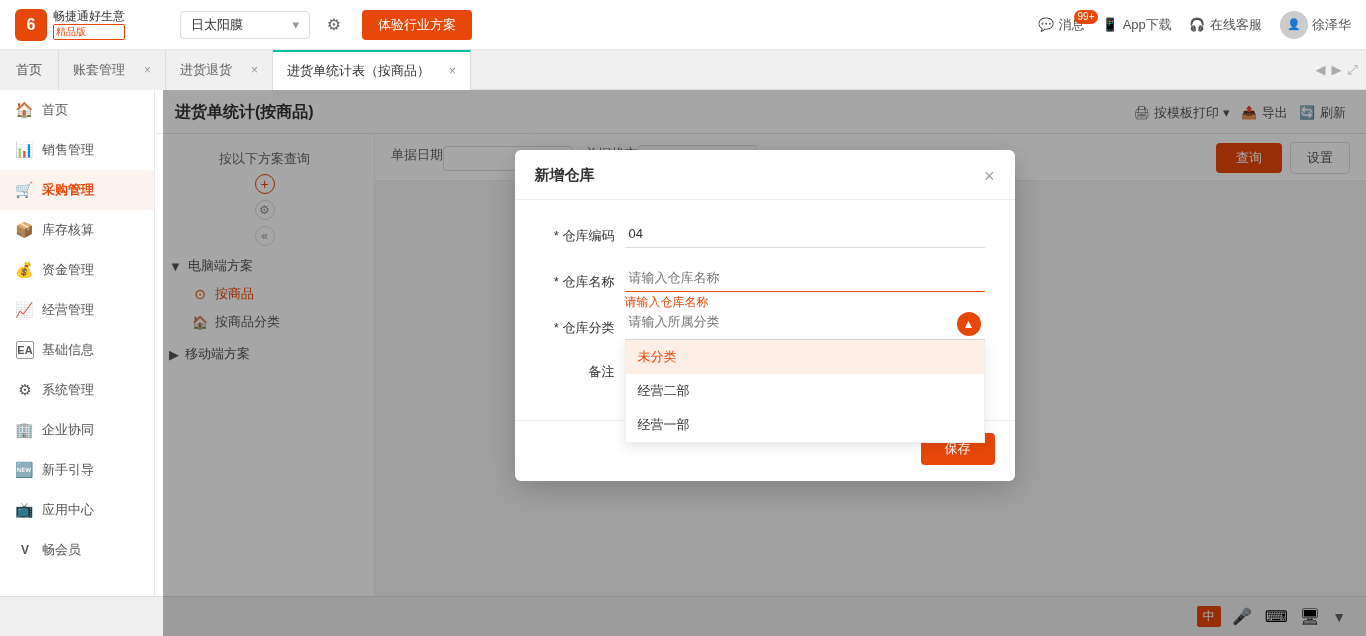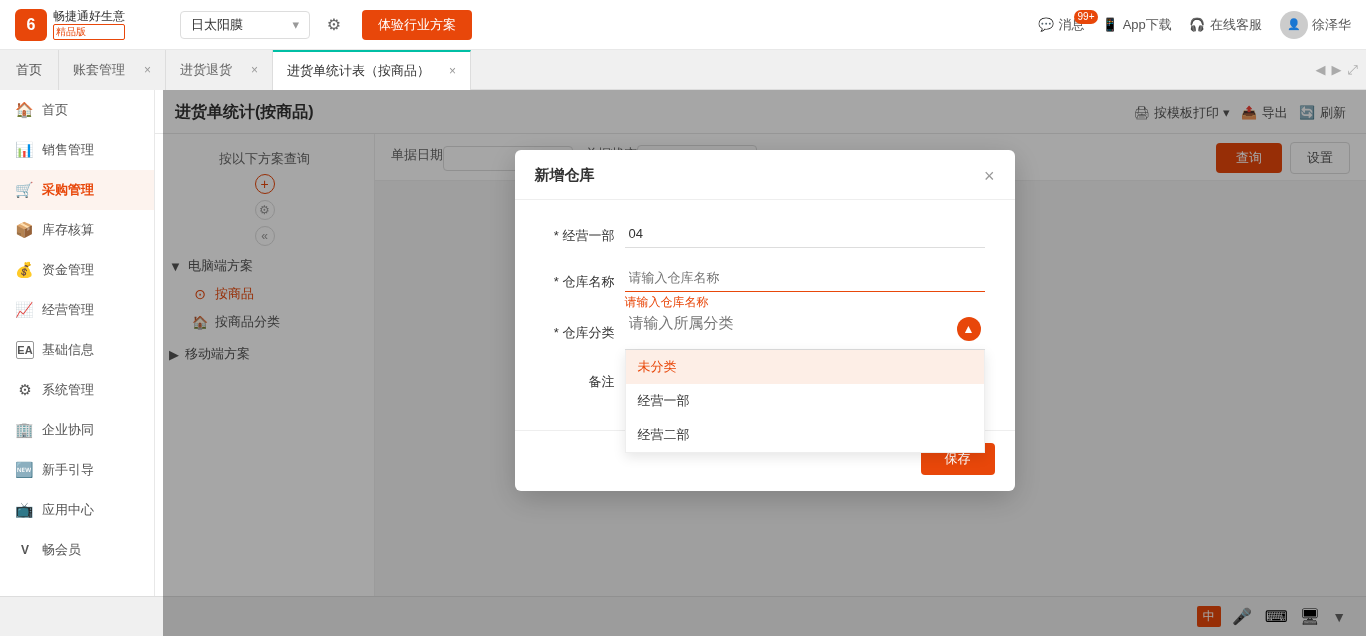--- a/index.html
+++ b/index.html
@@ -334,22 +334,22 @@
       margin-top: 2px;
     }
     .form-select-wrapper {
       flex: 1;
       position: relative;
     }
     .form-select-input {
       width: 100%;
       border: none;
       border-bottom: 1px solid #ddd;
-      padding: 6px 32px 18px 4px;
-      font-size: 15px;
+      padding: 6px 32px 10px 4px;
+      font-size: 13px;
       color: #999;
       outline: none;
       background: #fff;
     }
     .form-select-arrow {
       position: absolute;
       right: 4px;
       top: 50%;
       transform: translateY(-50%);
       width: 24px;
@@ -788,43 +788,43 @@
 
     <div class="overlay">
       <div class="modal">
         <div class="modal-header">
           <span class="modal-title">新增仓库</span>
           <span class="modal-close">×</span>
         </div>
         <div class="modal-body">
 
           <div class="form-row">
-            <div class="form-label">* 经营一部</div>
+            <div class="form-label">* 仓库编码</div>
             <input class="form-input" type="text" value="04" style="">
           </div>
 
           <div class="form-row" style="flex-direction:column;">
             <div style="display:flex;align-items:center;width:100%;">
               <div class="form-label">* 仓库名称</div>
               <input class="form-input error" type="text" placeholder="请输入仓库名称" style="">
             </div>
             <div class="form-error-msg">请输入仓库名称</div>
           </div>
 
           <div class="form-row" style="position:relative;flex-direction:column;">
             <div style="display:flex;align-items:center;width:100%;">
               <div class="form-label">* 仓库分类</div>
               <div class="form-select-wrapper">
                 <input class="form-select-input" type="text" placeholder="请输入所属分类" style="">
                 <div class="form-select-arrow">▲</div>
                 
                 <div class="dropdown-list">
                   <div class="dropdown-item active">未分类</div>
+                  <div class="dropdown-item">经营二部</div>
                   <div class="dropdown-item">经营一部</div>
-                  <div class="dropdown-item">经营二部</div>
                 </div>
               </div>
             </div>
           </div>
 
           <div class="form-row">
             <div class="form-label">备注</div>
             <input class="form-input" type="text" style="">
           </div>
 

